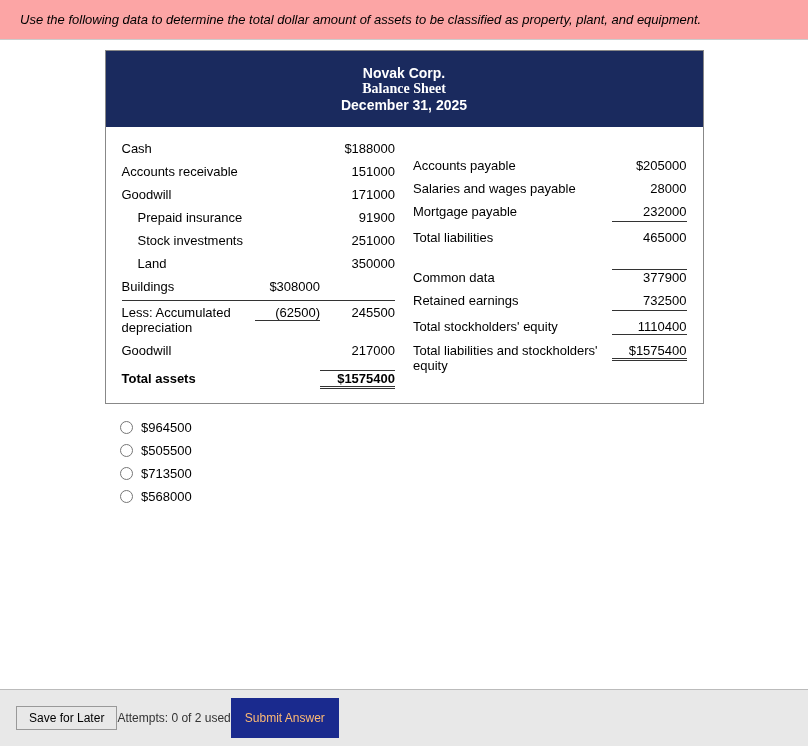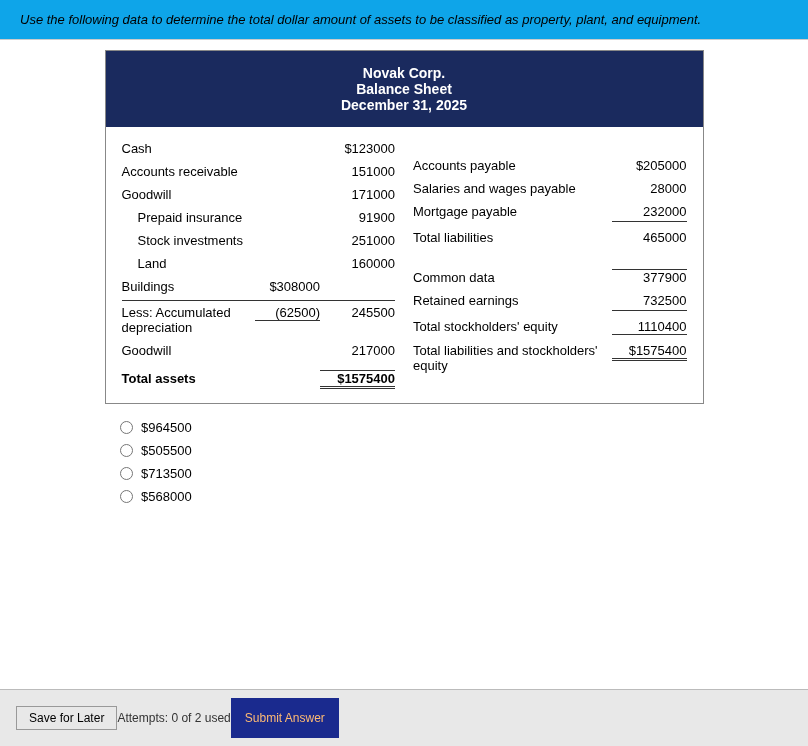--- a/index.html
+++ b/index.html
@@ -6,21 +6,21 @@
     body {
       font-family: Arial, sans-serif;
       font-size: 13px;
       background: #d0d0d0;
       width: 808px;
       min-height: 746px;
       display: flex;
       flex-direction: column;
     }
     .question-text {
-      background: #0ea5e9;
+      background: #fca5a5;
       padding: 12px 20px;
       font-size: 13px;
       font-style: italic;
       border-bottom: 1px solid #ccc;
     }
     .main-content {
       background: white;
       flex: 1;
       padding: 10px 20px 20px 20px;
     }
@@ -35,20 +35,21 @@
       text-align: center;
       padding: 14px 10px;
     }
     .bs-header .company-name {
       font-weight: bold;
       font-size: 14px;
     }
     .bs-header .sheet-title {
       font-weight: bold;
       font-size: 14px;
+      font-family: Liberation Serif, serif;
     }
     .bs-header .sheet-date {
       font-weight: bold;
       font-size: 14px;
     }
     .bs-body {
       display: flex;
       padding: 10px 16px;
       gap: 18px;
       align-items: center;
@@ -128,21 +129,21 @@
       <div class="sheet-date">December 31, 2025</div>
     </div>
 
     <div class="bs-body">
 
       <div class="bs-left">
 
         <div class="bs-row">
           <span class="row-label">Cash</span>
           <span class="row-sub-amount"></span>
-          <span class="row-amount">$123000</span>
+          <span class="row-amount">$188000</span>
         </div>
 
         <div class="bs-row">
           <span class="row-label">Accounts receivable</span>
           <span class="row-sub-amount"></span>
           <span class="row-amount">151000</span>
         </div>
 
         <div class="bs-row">
           <span class="row-label">Goodwill</span>
@@ -158,21 +159,21 @@
 
         <div class="bs-row indented">
           <span class="row-label">Stock investments</span>
           <span class="row-sub-amount"></span>
           <span class="row-amount">251000</span>
         </div>
 
         <div class="bs-row indented">
           <span class="row-label">Land</span>
           <span class="row-sub-amount"></span>
-          <span class="row-amount">160000</span>
+          <span class="row-amount">350000</span>
         </div>
 
         <div class="bs-row">
           <span class="row-label">Buildings</span>
           <span class="row-sub-amount">$308000</span>
           <span class="row-amount"></span>
         </div>
 
         <div class="bs-row" style="border-top:1px solid #333; margin-top:2px;">
           <span class="row-label">Less: Accumulated depreciation</span>

